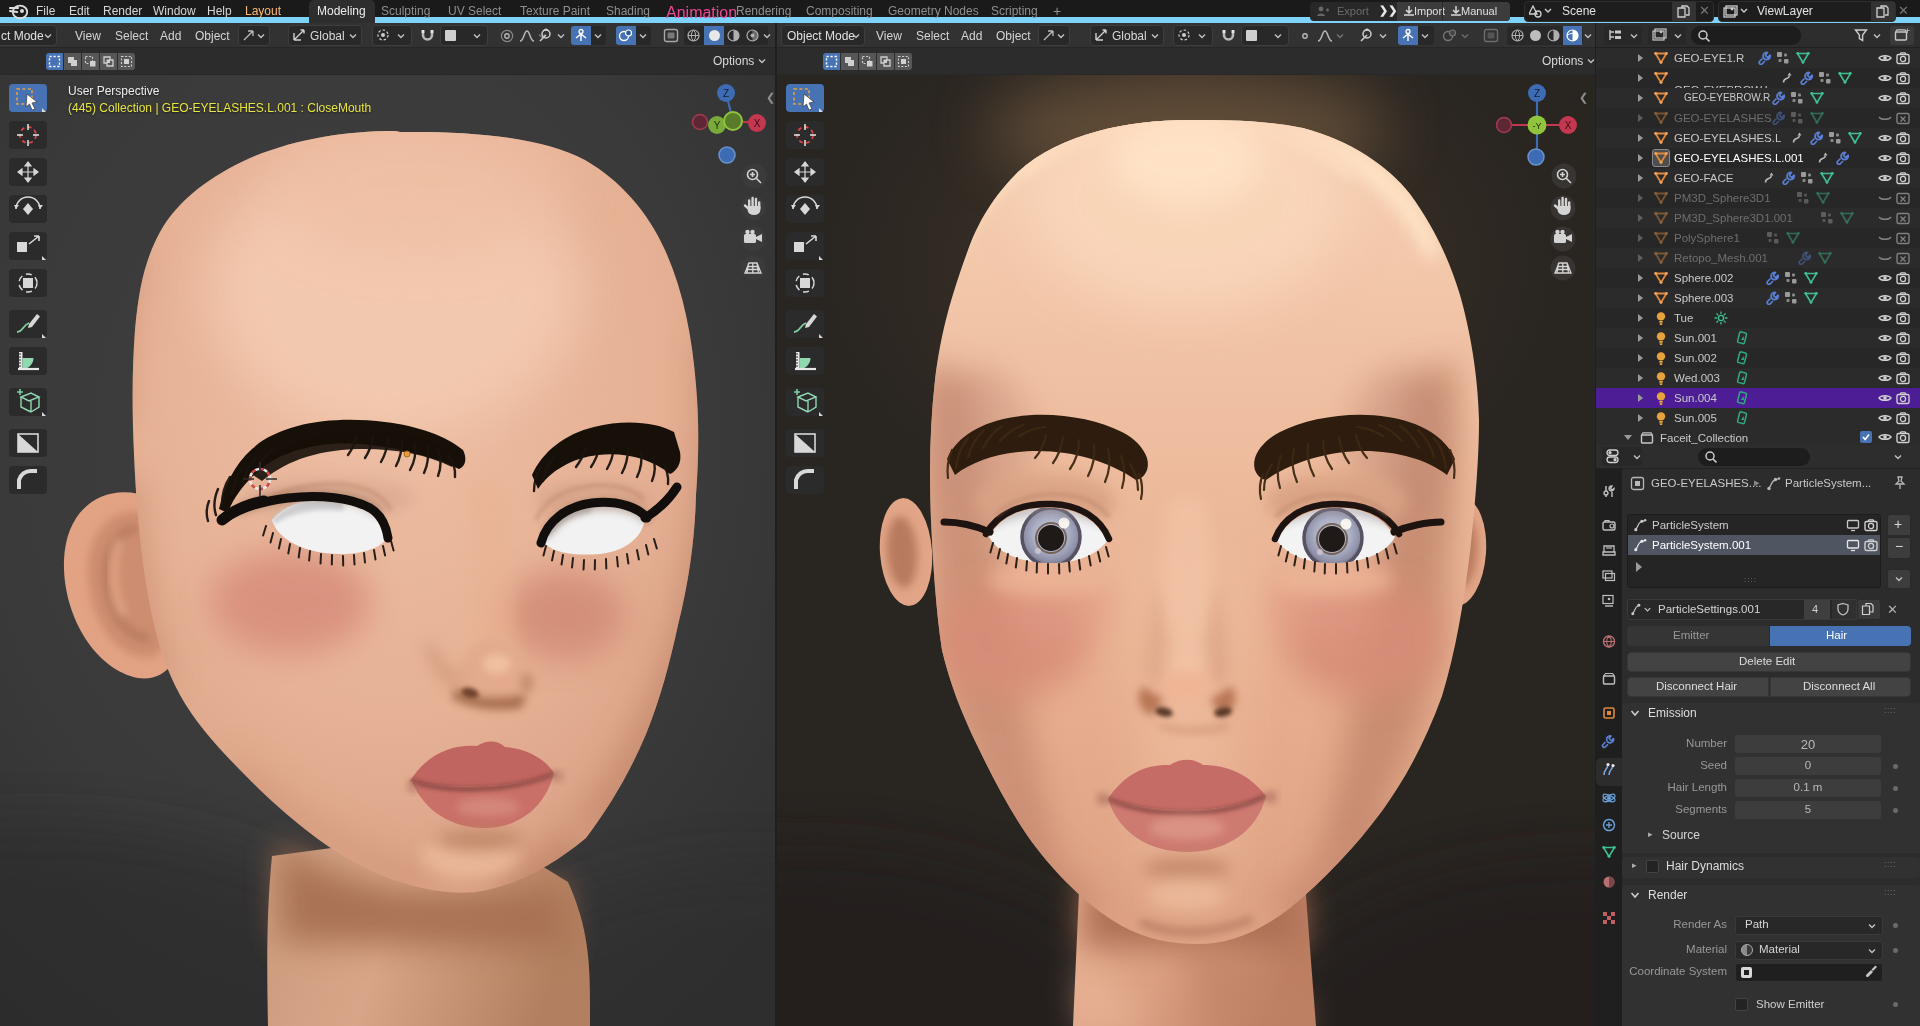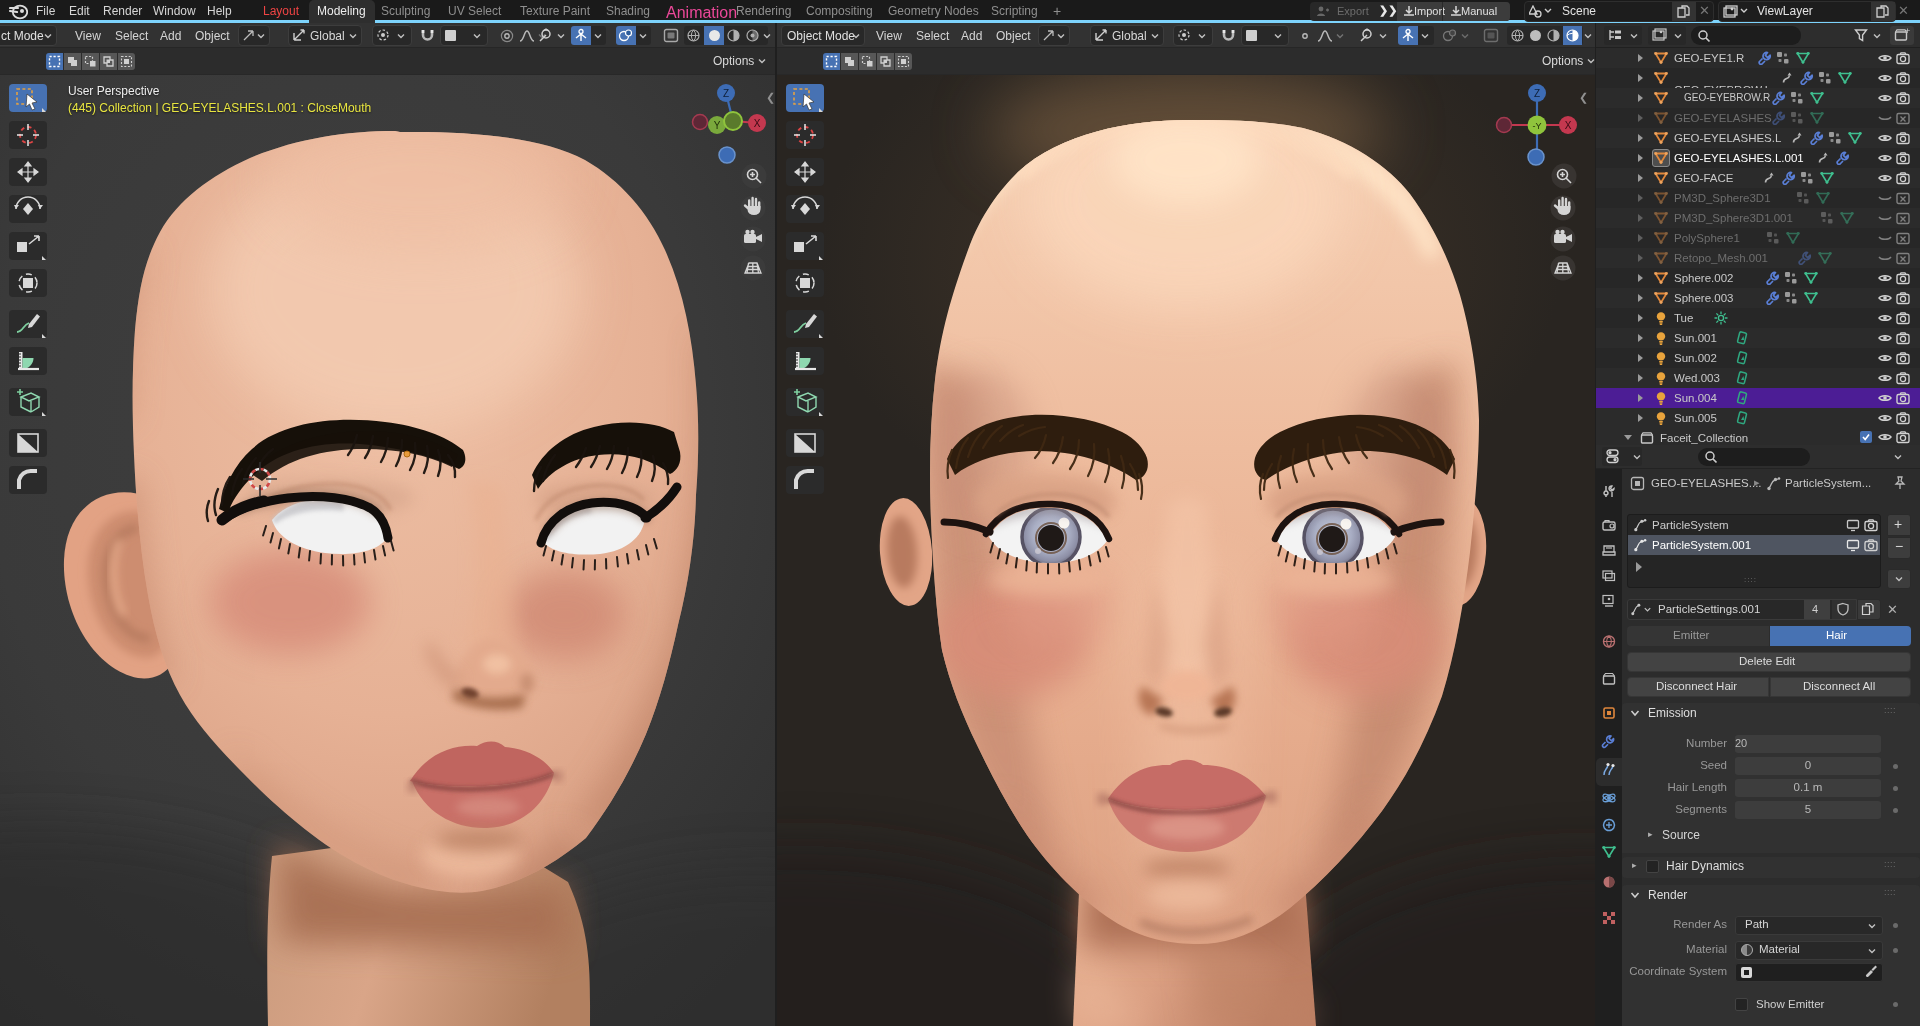--- a/index.html
+++ b/index.html
@@ -80,32 +80,32 @@
     <symbol id="s-mag" viewBox="0 0 14 14">
           <circle cx="6" cy="6" r="4" fill="none" stroke="#cdcdcd" stroke-width="1.5"></circle>
           <path d="M9 9 L12.5 12.5" stroke="#cdcdcd" stroke-width="1.7"></path>
         </symbol>
     <symbol id="s-funnel" viewBox="0 0 14 14">
           <path d="M1.5 2 H12.5 L8.6 7 V12.5 L5.4 10.5 V7 Z" fill="none" stroke="#cdcdcd" stroke-width="1.4"></path>
         </symbol>
   </defs>
 </svg>
 
-<div class="abs" style="left:0;top:0;width:1920px;height:23px;background:#1a1a1a;border-bottom:3px solid #7dd3fc;">
+<div class="abs" style="left:0;top:0;width:1920px;height:23px;background:#1a1a1a;border-bottom:6px solid #7dd3fc;">
   <svg class="abs" style="left:9px;top:3px" width="19" height="17" viewBox="0 0 19 17">
     <ellipse cx="11" cy="9" rx="7.2" ry="6.4" fill="none" stroke="#dcdcdc" stroke-width="1.8"></ellipse>
     <circle cx="13" cy="8" r="2" fill="#dcdcdc"></circle>
     <path d="M1 5 L9 5 M1 8 L8 9" stroke="#dcdcdc" stroke-width="2.2" stroke-linecap="round"></path>
   </svg>
   <div class="txt" style="left:36px;top:4px;font-size:12px;color:#d6d6d6">File</div>
   <div class="txt" style="left:69px;top:4px;font-size:12px;color:#d6d6d6">Edit</div>
   <div class="txt" style="left:103px;top:4px;font-size:12px;color:#d6d6d6">Render</div>
   <div class="txt" style="left:153px;top:4px;font-size:12px;color:#d6d6d6">Window</div>
   <div class="txt" style="left:207px;top:4px;font-size:12px;color:#d6d6d6">Help</div>
-  <div class="txt" style="left:263px;top:4px;font-size:12px;color:#ef4444">Layout</div>
+  <div class="txt" style="left:245px;top:4px;font-size:12px;color:#fdba74">Layout</div>
   <div class="abs" style="left:309px;top:0px;width:66px;height:23px;background:#2e2e2e;border-radius:5px 5px 0 0"></div>
   <div class="txt" style="left:317px;top:4px;font-size:12px;color:#ececec">Modeling</div>
   <div class="txt" style="left:381px;top:4px;font-size:12px;color:#8f8f8f">Sculpting</div>
   <div class="txt" style="left:448px;top:4px;font-size:12px;color:#8f8f8f">UV Select</div>
   <div class="txt" style="left:520px;top:4px;font-size:12px;color:#8f8f8f">Texture Paint</div>
   <div class="txt" style="left:606px;top:4px;font-size:12px;color:#8f8f8f">Shading</div>
   <div class="txt" style="left:666px;top:4px;font-size:16px;color:#ec4899">Animation</div>
   <div class="txt" style="left:736px;top:4px;font-size:12px;color:#8f8f8f">Rendering</div>
   <div class="txt" style="left:806px;top:4px;font-size:12px;color:#8f8f8f">Compositing</div>
   <div class="txt" style="left:888px;top:4px;font-size:12px;color:#8f8f8f">Geometry Nodes</div>
@@ -1596,21 +1596,21 @@
 <div class="abs" style="left:174px;top:232px;width:141px;height:20px;background:#434343;border-radius:0 4px 4px 0;border:1px solid #363636"></div>
 <div class="txt" style="left:207px;top:235px;font-size:11.5px;color:#dddddd">Disconnect All</div>
 <div class="abs" style="left:26px;top:258px;width:298px;height:150px;background:#313131;border-radius:4px 4px 0 0"></div>
 <svg class="abs" style="left:34px;top:263px" width="10" height="10" viewBox="0 0 10 10">
         <path d="M1.5 3 L5 7 L8.5 3" fill="none" stroke="#d0d0d0" stroke-width="1.5"></path>
       </svg>
 <div class="txt" style="left:52px;top:261px;font-size:12px;color:#dedede">Emission</div>
 <div class="txt" style="left:288px;top:260px;font-size:9px;color:#6d6d6d;letter-spacing:0.5px">::::</div>
 <div class="txt" style="left:31px;top:292px;width:100px;text-align:right;font-size:11.5px;color:#989898">Number</div>
 <div class="abs" style="left:139px;top:290px;width:146px;height:18px;background:#3d3d3d;border-radius:3px"></div>
-<div class="txt" style="left:139px;top:292px;width:146px;font-size:11px;color:#b9b9b9">20</div>
+<div class="txt" style="left:139px;top:292px;width:146px;text-align:center;font-size:13px;color:#b9b9b9">20</div>
 <div class="txt" style="left:31px;top:314px;width:100px;text-align:right;font-size:11.5px;color:#989898">Seed</div>
 <div class="abs" style="left:139px;top:312px;width:146px;height:18px;background:#3d3d3d;border-radius:3px"></div>
 <div class="txt" style="left:139px;top:314px;width:146px;text-align:center;font-size:11.5px;color:#b9b9b9">0</div>
 <div class="abs" style="left:297px;top:319px;width:5px;height:5px;background:#6a6a6a;border-radius:50%"></div>
 <div class="txt" style="left:31px;top:336px;width:100px;text-align:right;font-size:11.5px;color:#989898">Hair Length</div>
 <div class="abs" style="left:139px;top:334px;width:146px;height:18px;background:#3d3d3d;border-radius:3px"></div>
 <div class="txt" style="left:139px;top:336px;width:146px;text-align:center;font-size:11.5px;color:#b9b9b9">0.1 m</div>
 <div class="abs" style="left:297px;top:341px;width:5px;height:5px;background:#6a6a6a;border-radius:50%"></div>
 <div class="txt" style="left:31px;top:358px;width:100px;text-align:right;font-size:11.5px;color:#989898">Segments</div>
 <div class="abs" style="left:139px;top:356px;width:146px;height:18px;background:#3d3d3d;border-radius:3px"></div>

